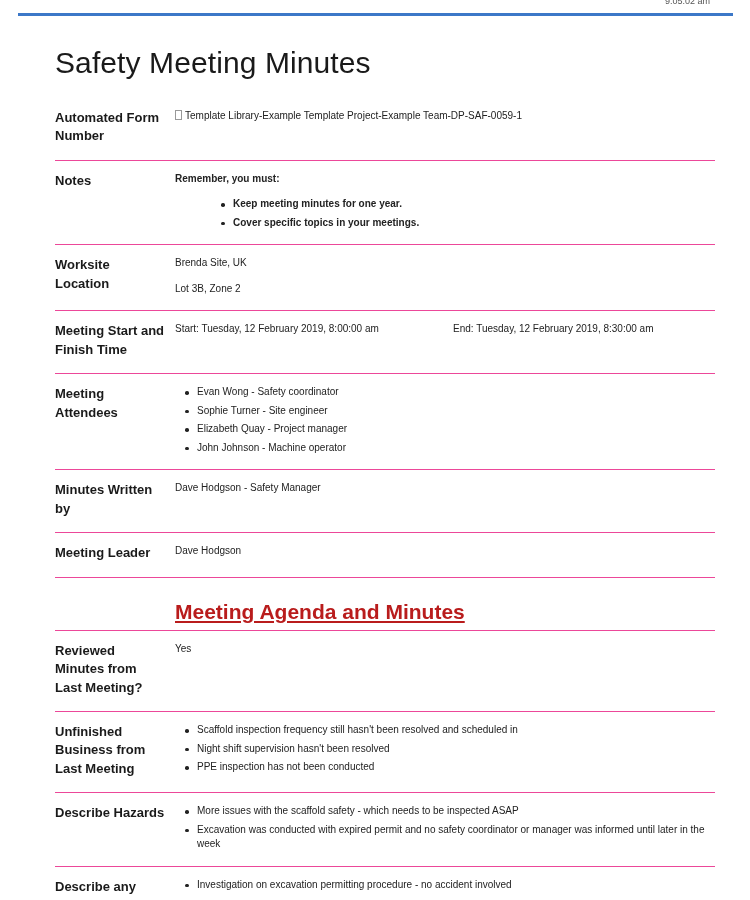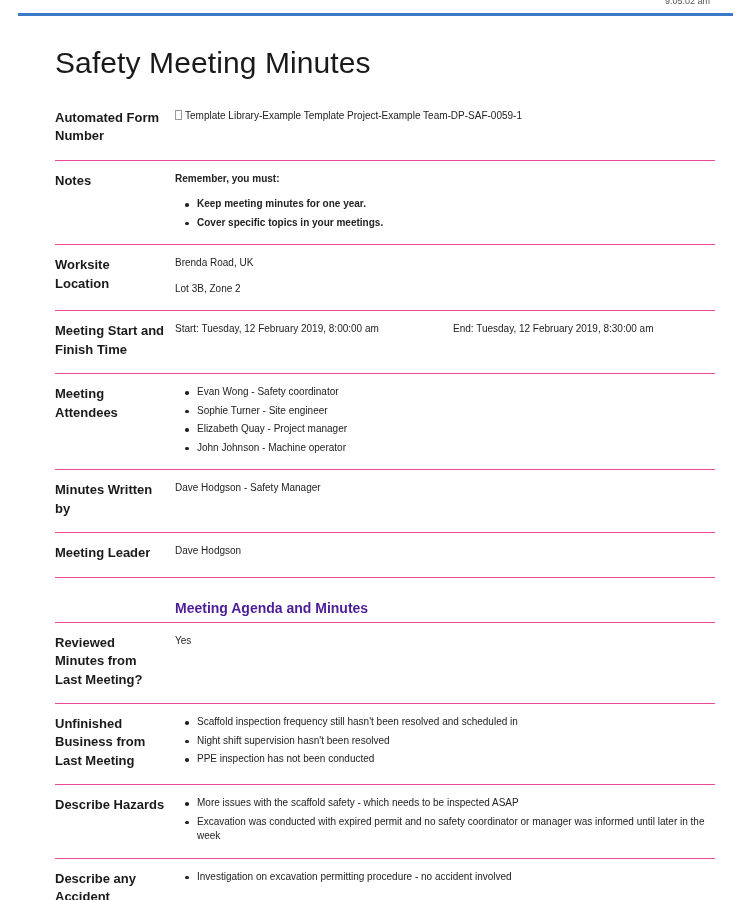--- a/index.html
+++ b/index.html
@@ -117,20 +117,21 @@
     position: absolute;
     left: -12px;
     top: 6px;
     width: 3.5px;
     height: 3.5px;
     border-radius: 50%;
     background: #222222;
   }
   ul.value-list.bold li {
     font-weight: bold;
+    margin-left: 36px;
   }
   ul.value-list.bold li::before {
     top: 6px;
   }
 
   
   .dual {
     display: flex;
     align-items: flex-start;
   }
@@ -148,24 +149,25 @@
     display: inline-block;
     width: 7px;
     height: 10px;
     border: 1px solid #999999;
     vertical-align: -1px;
     margin-right: 3px;
     box-sizing: border-box;
   }
 
   .section-heading {
-    font-size: 14px;
-    font-weight: bold;
-    color: #4c1d95;
+    font-size: 21px;
+    font-weight: bold;
+    color: #b91c1c;
     padding: 22px 0 6px 0;
+    text-decoration: underline;
   }
   .section-heading-row td {
     border: none;
   }
 </style>
 </head>
 <body>
 
 <div class="page-header">
   <div class="header-timestamp">9:05:02 am</div>
@@ -193,21 +195,21 @@
           <ul class="value-list bold">
             <li>Keep meeting minutes for one year.</li>
             <li>Cover specific topics in your meetings.</li>
           </ul>
         </td>
       </tr>
 
       <tr class="field-row">
         <td class="field-label">Worksite Location</td>
         <td class="field-value">
-          <div class="value-line">Brenda Road, UK</div>
+          <div class="value-line">Brenda Site, UK</div>
           <div class="value-line tight">Lot 3B, Zone 2</div>
         </td>
       </tr>
 
       <tr class="field-row">
         <td class="field-label">Meeting Start and Finish Time</td>
         <td class="field-value">
           <div class="dual">
             <div class="dual-left">Start: Tuesday, 12 February 2019, 8:00:00 am</div>
             <div class="dual-right">End: Tuesday, 12 February 2019, 8:30:00 am</div>

